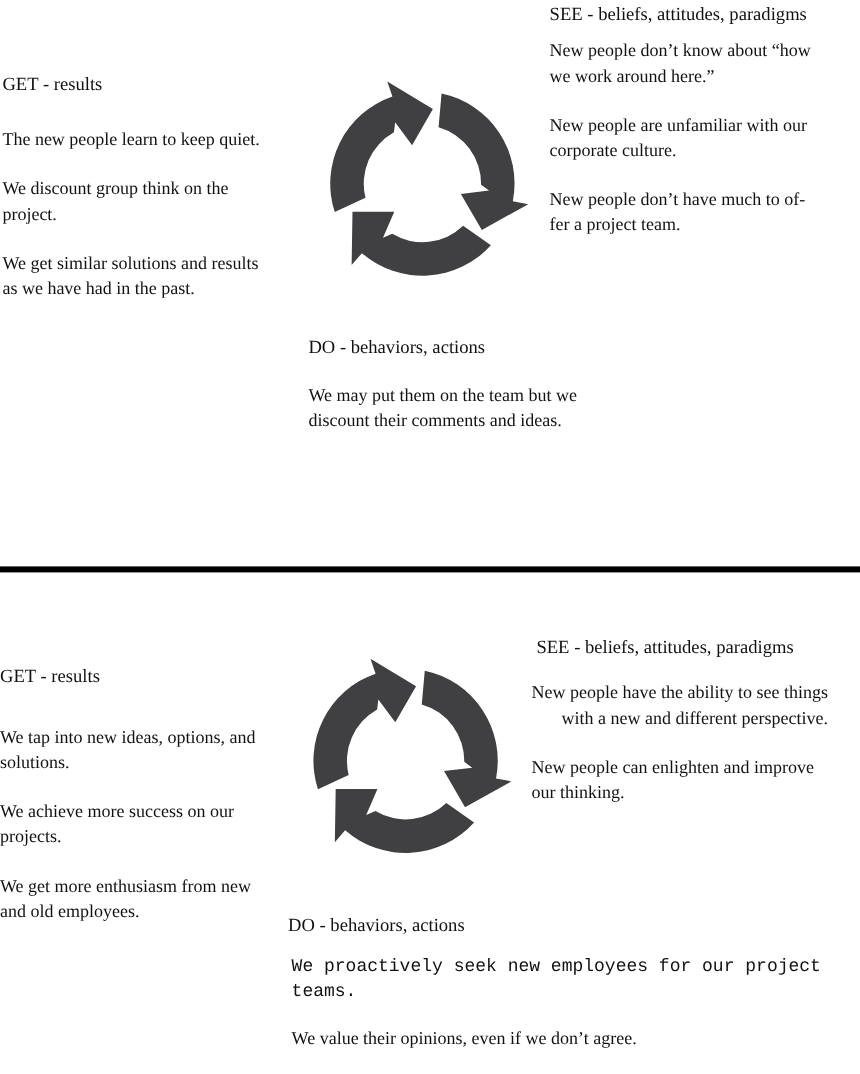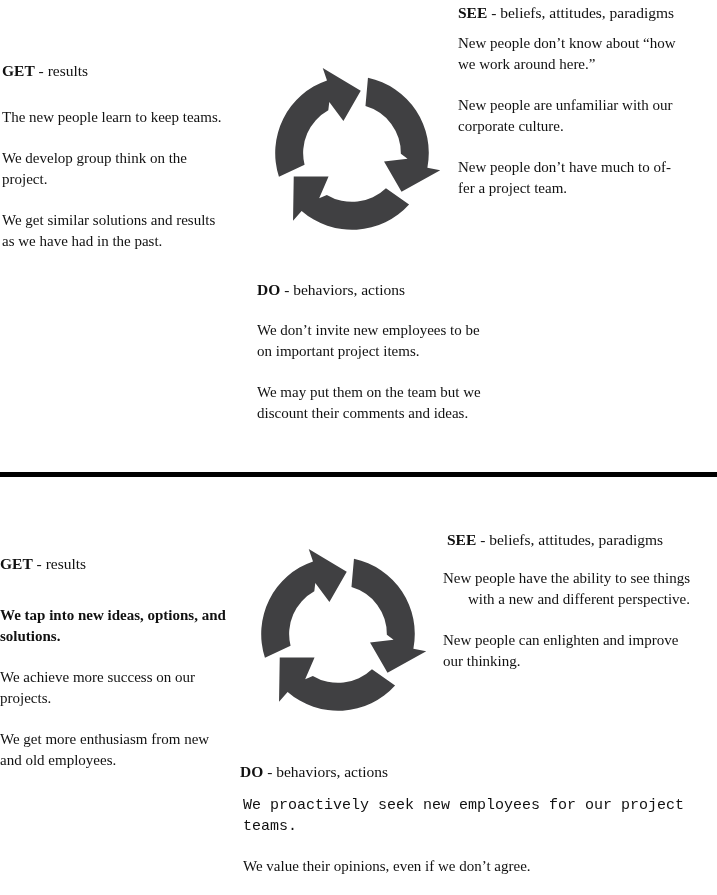--- a/index.html
+++ b/index.html
@@ -5,37 +5,37 @@
   html, body { margin: 0; padding: 0; background: #ffffff; }
   body {
     width: 717px; height: 895px;
     font-family: "Liberation Serif", "DejaVu Serif", serif;
     color: #111111;
   }
   .page { position: relative; width: 717px; height: 895px; overflow: hidden; background: #ffffff; }
 
   .block { position: absolute; }
   .title { margin: 0; font-size: 15.5px; line-height: 21px; font-weight: 400; white-space: nowrap; }
-  .title .kw { font-weight: 700; }
+  .title .kw { font-weight: 400; }
   .block p { margin: 20px 0 0 0; font-size: 15px; line-height: 21px; white-space: pre-line; }
 
   
   .neg-see { left: 458px; top: 2px; }
   .neg-see p.lead { margin-top: 10px; }
   .neg-get { left: 2px; top: 60px; }
   .neg-get p.lead { margin-top: 26px; }
   .neg-do  { left: 257px; top: 279px; }
   .neg-do p.lead { margin-top: 20px; }
 
   
   .pos-see { left: 443px; top: 529px; }
   .pos-see .title { padding-left: 4px; }
   .pos-see p.lead { margin-top: 18px; text-align: right; }
   .pos-get { left: 0px; top: 553px; }
-  .pos-get p.lead { margin-top: 31px; font-weight: bold; }
+  .pos-get p.lead { margin-top: 31px; }
   .pos-do  { left: 240px; top: 761px; }
   .pos-do p { margin-top: 19px; margin-left: 3px; }
   .pos-do p.lead { margin-top: 13px; font-family: Liberation Mono, monospace; }
 
   .cycle-icon { position: absolute; }
   .icon-neg { left: 256px; top: 57px; }
   .icon-pos { left: 242px; top: 538px; }
 
   .divider {
     position: absolute; left: 0; top: 472px;
@@ -55,31 +55,29 @@
       <p class="lead">New people don’t know about “how
 we work around here.”</p>
       <p>New people are unfamiliar with our
 corporate culture.</p>
       <p>New people don’t have much to of-
 fer a project team.</p>
     </div>
 
     <div class="block neg-get">
       <h3 class="title"><span class="kw">GET</span><span> - results</span></h3>
-      <p class="lead">The new people learn to keep teams.</p>
-      <p>We develop group think on the
+      <p class="lead">The new people learn to keep quiet.</p>
+      <p>We discount group think on the
 project.</p>
       <p>We get similar solutions and results
 as we have had in the past.</p>
     </div>
 
     <div class="block neg-do">
       <h3 class="title"><span class="kw">DO</span><span> - behaviors, actions</span></h3>
-      <p class="lead">We don’t invite new employees to be
-on important project items.</p>
       <p>We may put them on the team but we
 discount their comments and ideas.</p>
     </div>
 
     <div class="cycle-icon icon-neg">
       <svg width="192" height="192" viewBox="-110 -110 220 220" aria-hidden="true">
         <g class="icon-fill" fill="#404042">
           <path transform="rotate(166)" d="M 87.79 -6.14 A 88 88 0 0 1 7.67 87.66 L 8.98 102.61 L -26.97 66.76 L 0.66 37.99 L 11.11 63.03 L 14.49 54.09 A 56 56 0 0 0 56 0 Z"></path>
           <path transform="rotate(286)" d="M 87.79 -6.14 A 88 88 0 0 1 7.67 87.66 L 8.98 102.61 L -26.97 66.76 L 0.66 37.99 L 11.11 63.03 L 14.49 54.09 A 56 56 0 0 0 56 0 Z"></path>
           <path transform="rotate(46)" d="M 87.79 -6.14 A 88 88 0 0 1 7.67 87.66 L 8.98 102.61 L -26.97 66.76 L 0.66 37.99 L 11.11 63.03 L 14.49 54.09 A 56 56 0 0 0 56 0 Z"></path>

